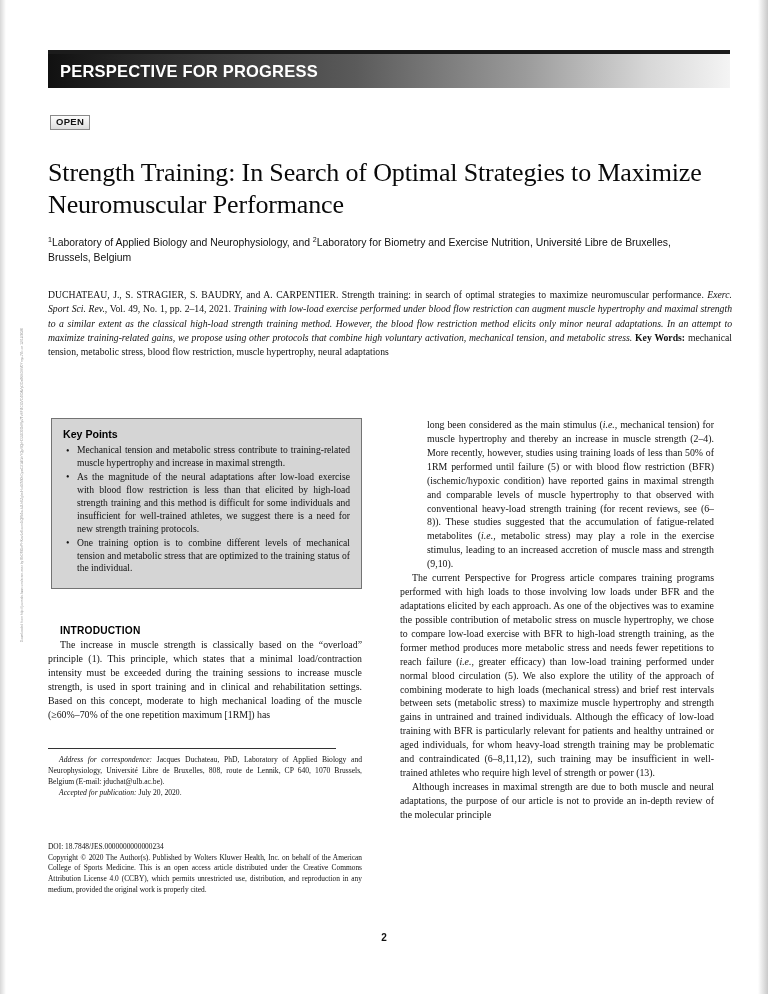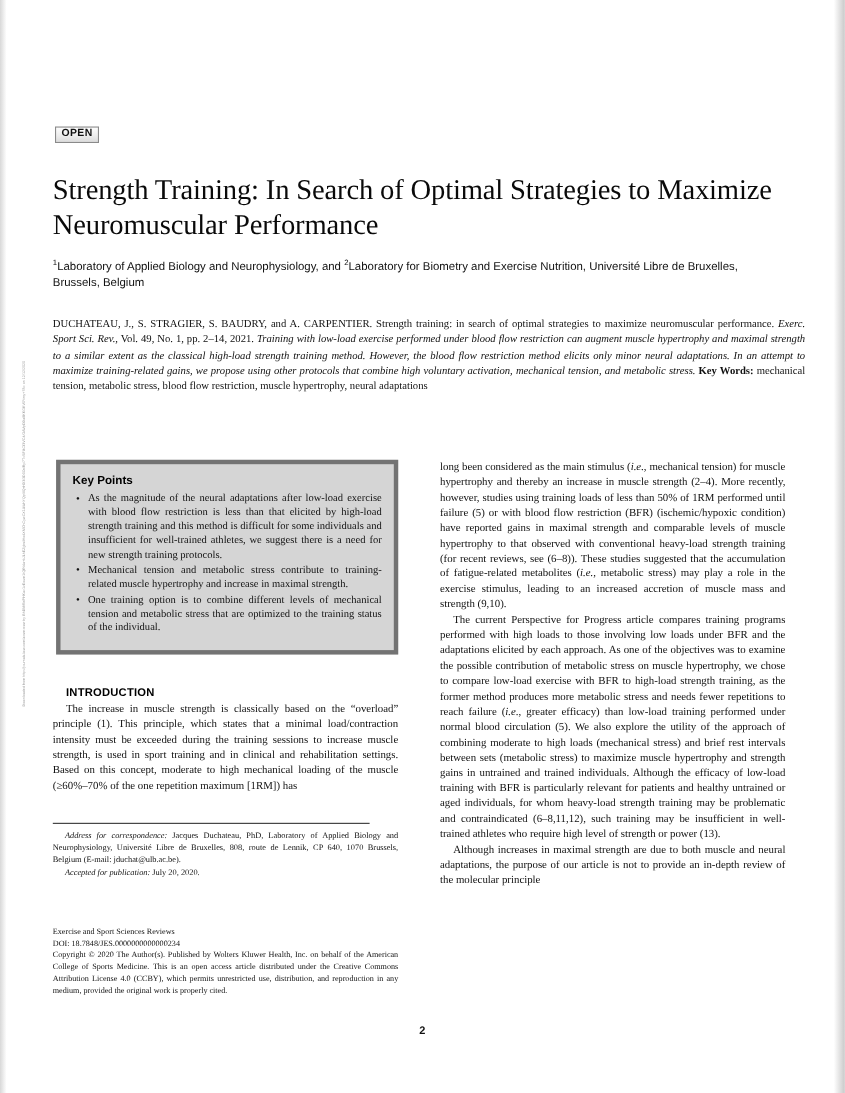--- a/index.html
+++ b/index.html
@@ -142,30 +142,30 @@
     position: absolute;
     top: 420px;
     width: 314px;
     font-size: 9.85px;
     line-height: 1.415;
     text-align: justify;
     color: #111;
   }
   #col-right { left: 400px; top: 418px; }
   .col p { margin: 0; text-indent: 12px; }
-  .col p.noindent { text-indent: 0; }
+  .col p.noindent { text-indent: 0; margin-left: 27px; }
   .col i { font-style: italic; }
 
   
   #keypoints {
     position: absolute;
     left: 51px; top: 418px;
     width: 311px;
     background: #d5d5d5;
-    border: 4px solid #737373;
+    border: 1px solid #737373;
     padding: 9px 11px 12px 11px;
   }
   #keypoints-title {
     font-family: "Liberation Sans", sans-serif;
     font-weight: bold;
     font-size: 10.6px;
     color: #000;
     margin-bottom: 4px;
   }
   #keypoints ul {
@@ -257,52 +257,57 @@
 </head>
 <body>
 
 <div id="page">
 
   <div id="edge-left"></div>
   <div id="edge-right"></div>
 
   <div id="watermark">Downloaded from http://journals.lww.com/acsm-essr by BhDMf5ePHKav1zEoum1tQfN4a+kJLhEZgbsIHo4XMi0hCywCX1AWnYQp/IlQrHD3i3D0OdRyi7TvSFl4Cf3VC4/OAVpDDa8KKGKV0Ymy+78= on 12/12/2020</div>
 
+  <div id="banner-wrap">
+    <div id="banner-topbar"></div>
+    <div id="banner">
+      <span id="banner-title">PERSPECTIVE FOR PROGRESS</span>
+    </div>
+  </div>
 
   <div id="open-badge">OPEN</div>
 
   <h1 id="title">Strength Training: In Search of Optimal Strategies to Maximize Neuromuscular Performance</h1>
 
   <div id="affiliations"><sup>1</sup>Laboratory of Applied Biology and Neurophysiology, and <sup>2</sup>Laboratory for Biometry and Exercise Nutrition, Université Libre de Bruxelles, Brussels, Belgium</div>
 
   <div id="abstract">DUCHATEAU, J., S. STRAGIER, S. BAUDRY, and A. CARPENTIER. Strength training: in search of optimal strategies to maximize neuromuscular performance. <i>Exerc. Sport Sci. Rev.</i>, Vol. 49, No. 1, pp. 2–14, 2021. <i>Training with low-load exercise performed under blood flow restriction can augment muscle hypertrophy and maximal strength to a similar extent as the classical high-load strength training method. However, the blood flow restriction method elicits only minor neural adaptations. In an attempt to maximize training-related gains, we propose using other protocols that combine high voluntary activation, mechanical tension, and metabolic stress.</i> <b>Key Words:</b> mechanical tension, metabolic stress, blood flow restriction, muscle hypertrophy, neural adaptations</div>
 
   <div id="keypoints">
     <div id="keypoints-title">Key Points</div>
     <ul>
+      <li>Mechanical tension and metabolic stress contribute to training-related muscle hypertrophy and increase in maximal strength.</li>
       <li>As the magnitude of the neural adaptations after low-load exercise with blood flow restriction is less than that elicited by high-load strength training and this method is difficult for some individuals and insufficient for well-trained athletes, we suggest there is a need for new strength training protocols.</li>
-      <li>Mechanical tension and metabolic stress contribute to training-related muscle hypertrophy and increase in maximal strength.</li>
       <li>One training option is to combine different levels of mechanical tension and metabolic stress that are optimized to the training status of the individual.</li>
     </ul>
   </div>
 
   <div id="intro-head">INTRODUCTION</div>
   <div id="intro-body">
     <p>The increase in muscle strength is classically based on the “overload” principle (1). This principle, which states that a minimal load/contraction intensity must be exceeded during the training sessions to increase muscle strength, is used in sport training and in clinical and rehabilitation settings. Based on this concept, moderate to high mechanical loading of the muscle (≥60%–70% of the one repetition maximum [1RM]) has</p>
   </div>
 
   <div id="foot-rule"></div>
 
   <div id="footnotes">
     <p class="ind"><i>Address for correspondence:</i> Jacques Duchateau, PhD, Laboratory of Applied Biology and Neurophysiology, Université Libre de Bruxelles, 808, route de Lennik, CP 640, 1070 Brussels, Belgium (E-mail: jduchat@ulb.ac.be).</p>
     <p class="ind"><i>Accepted for publication:</i> July 20, 2020.</p>
   </div>
 
   <div id="copyright">
-    <p>Exercise and Sport Sciences Reviews</p>
     <p>DOI: 18.7848/JES.0000000000000234</p>
     <p>Copyright © 2020 The Author(s). Published by Wolters Kluwer Health, Inc. on behalf of the American College of Sports Medicine. This is an open access article distributed under the Creative Commons Attribution License 4.0 (CCBY), which permits unrestricted use, distribution, and reproduction in any medium, provided the original work is properly cited.</p>
   </div>
 
   <div class="col" id="col-right">
     <p class="noindent">long been considered as the main stimulus (<i>i.e.</i>, mechanical tension) for muscle hypertrophy and thereby an increase in muscle strength (2–4). More recently, however, studies using training loads of less than 50% of 1RM performed until failure (5) or with blood flow restriction (BFR) (ischemic/hypoxic condition) have reported gains in maximal strength and comparable levels of muscle hypertrophy to that observed with conventional heavy-load strength training (for recent reviews, see (6–8)). These studies suggested that the accumulation of fatigue-related metabolites (<i>i.e.</i>, metabolic stress) may play a role in the exercise stimulus, leading to an increased accretion of muscle mass and strength (9,10).</p>
     <p>The current Perspective for Progress article compares training programs performed with high loads to those involving low loads under BFR and the adaptations elicited by each approach. As one of the objectives was to examine the possible contribution of metabolic stress on muscle hypertrophy, we chose to compare low-load exercise with BFR to high-load strength training, as the former method produces more metabolic stress and needs fewer repetitions to reach failure (<i>i.e.</i>, greater efficacy) than low-load training performed under normal blood circulation (5). We also explore the utility of the approach of combining moderate to high loads (mechanical stress) and brief rest intervals between sets (metabolic stress) to maximize muscle hypertrophy and strength gains in untrained and trained individuals. Although the efficacy of low-load training with BFR is particularly relevant for patients and healthy untrained or aged individuals, for whom heavy-load strength training may be problematic and contraindicated (6–8,11,12), such training may be insufficient in well-trained athletes who require high level of strength or power (13).</p>
     <p>Although increases in maximal strength are due to both muscle and neural adaptations, the purpose of our article is not to provide an in-depth review of the molecular principle</p>
   </div>
 

